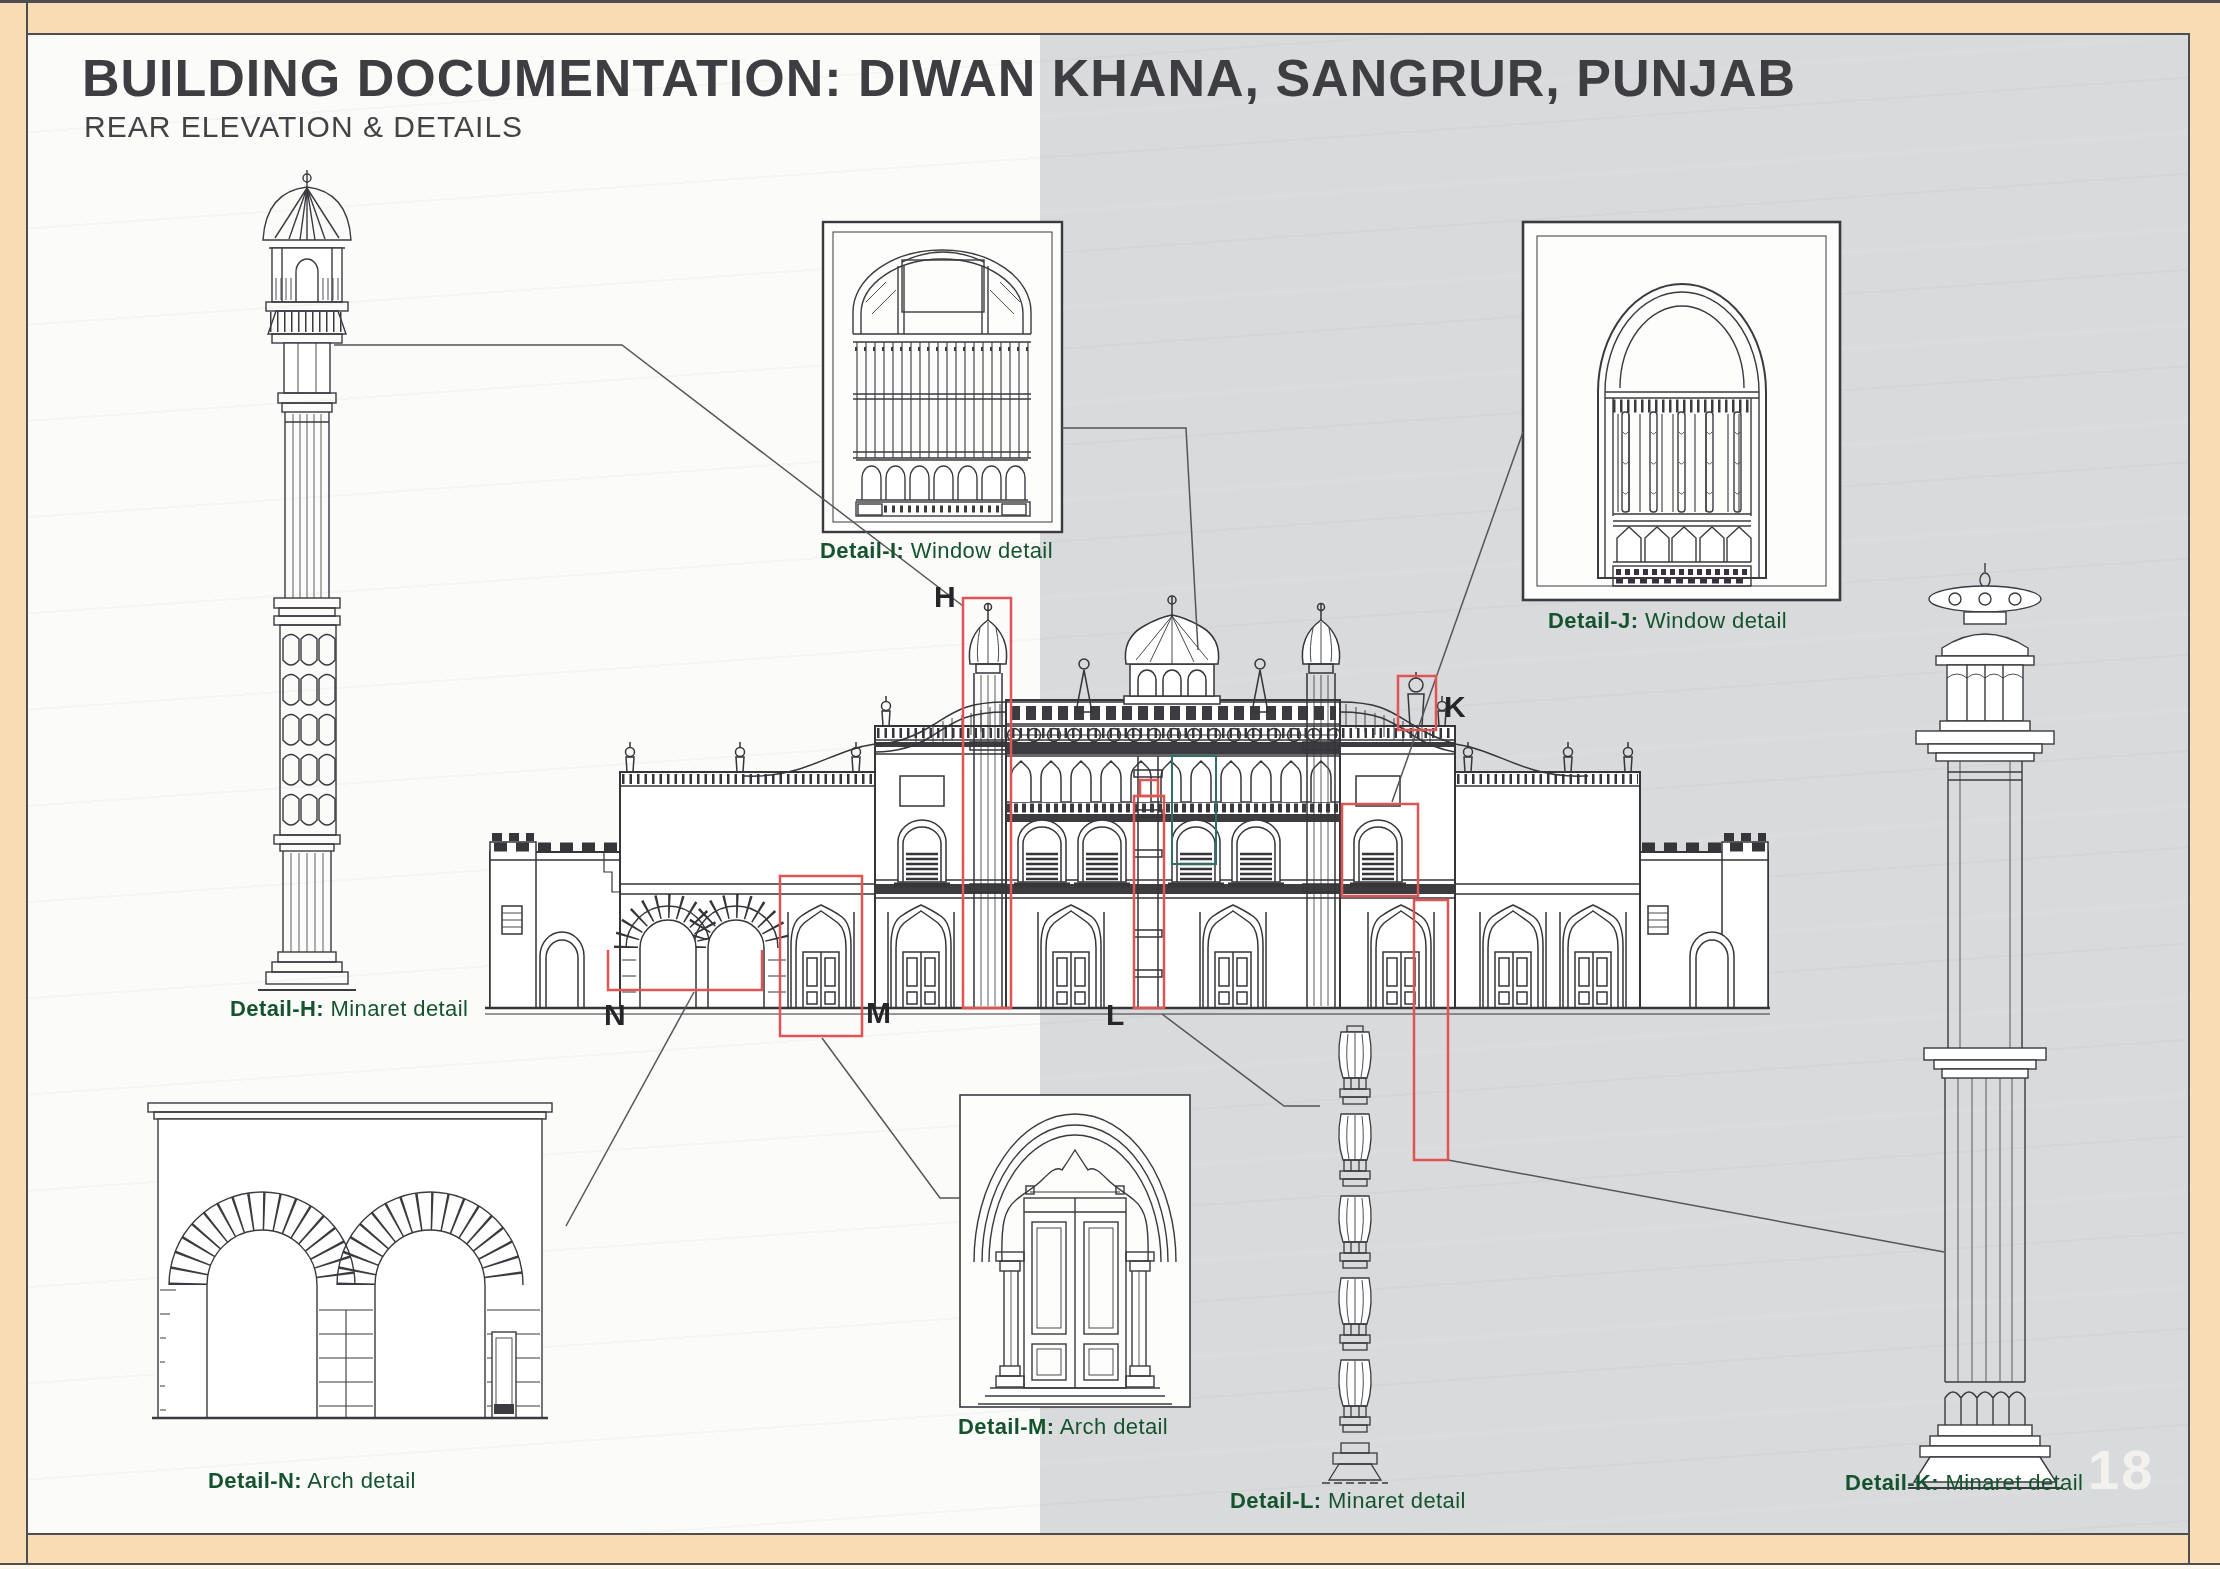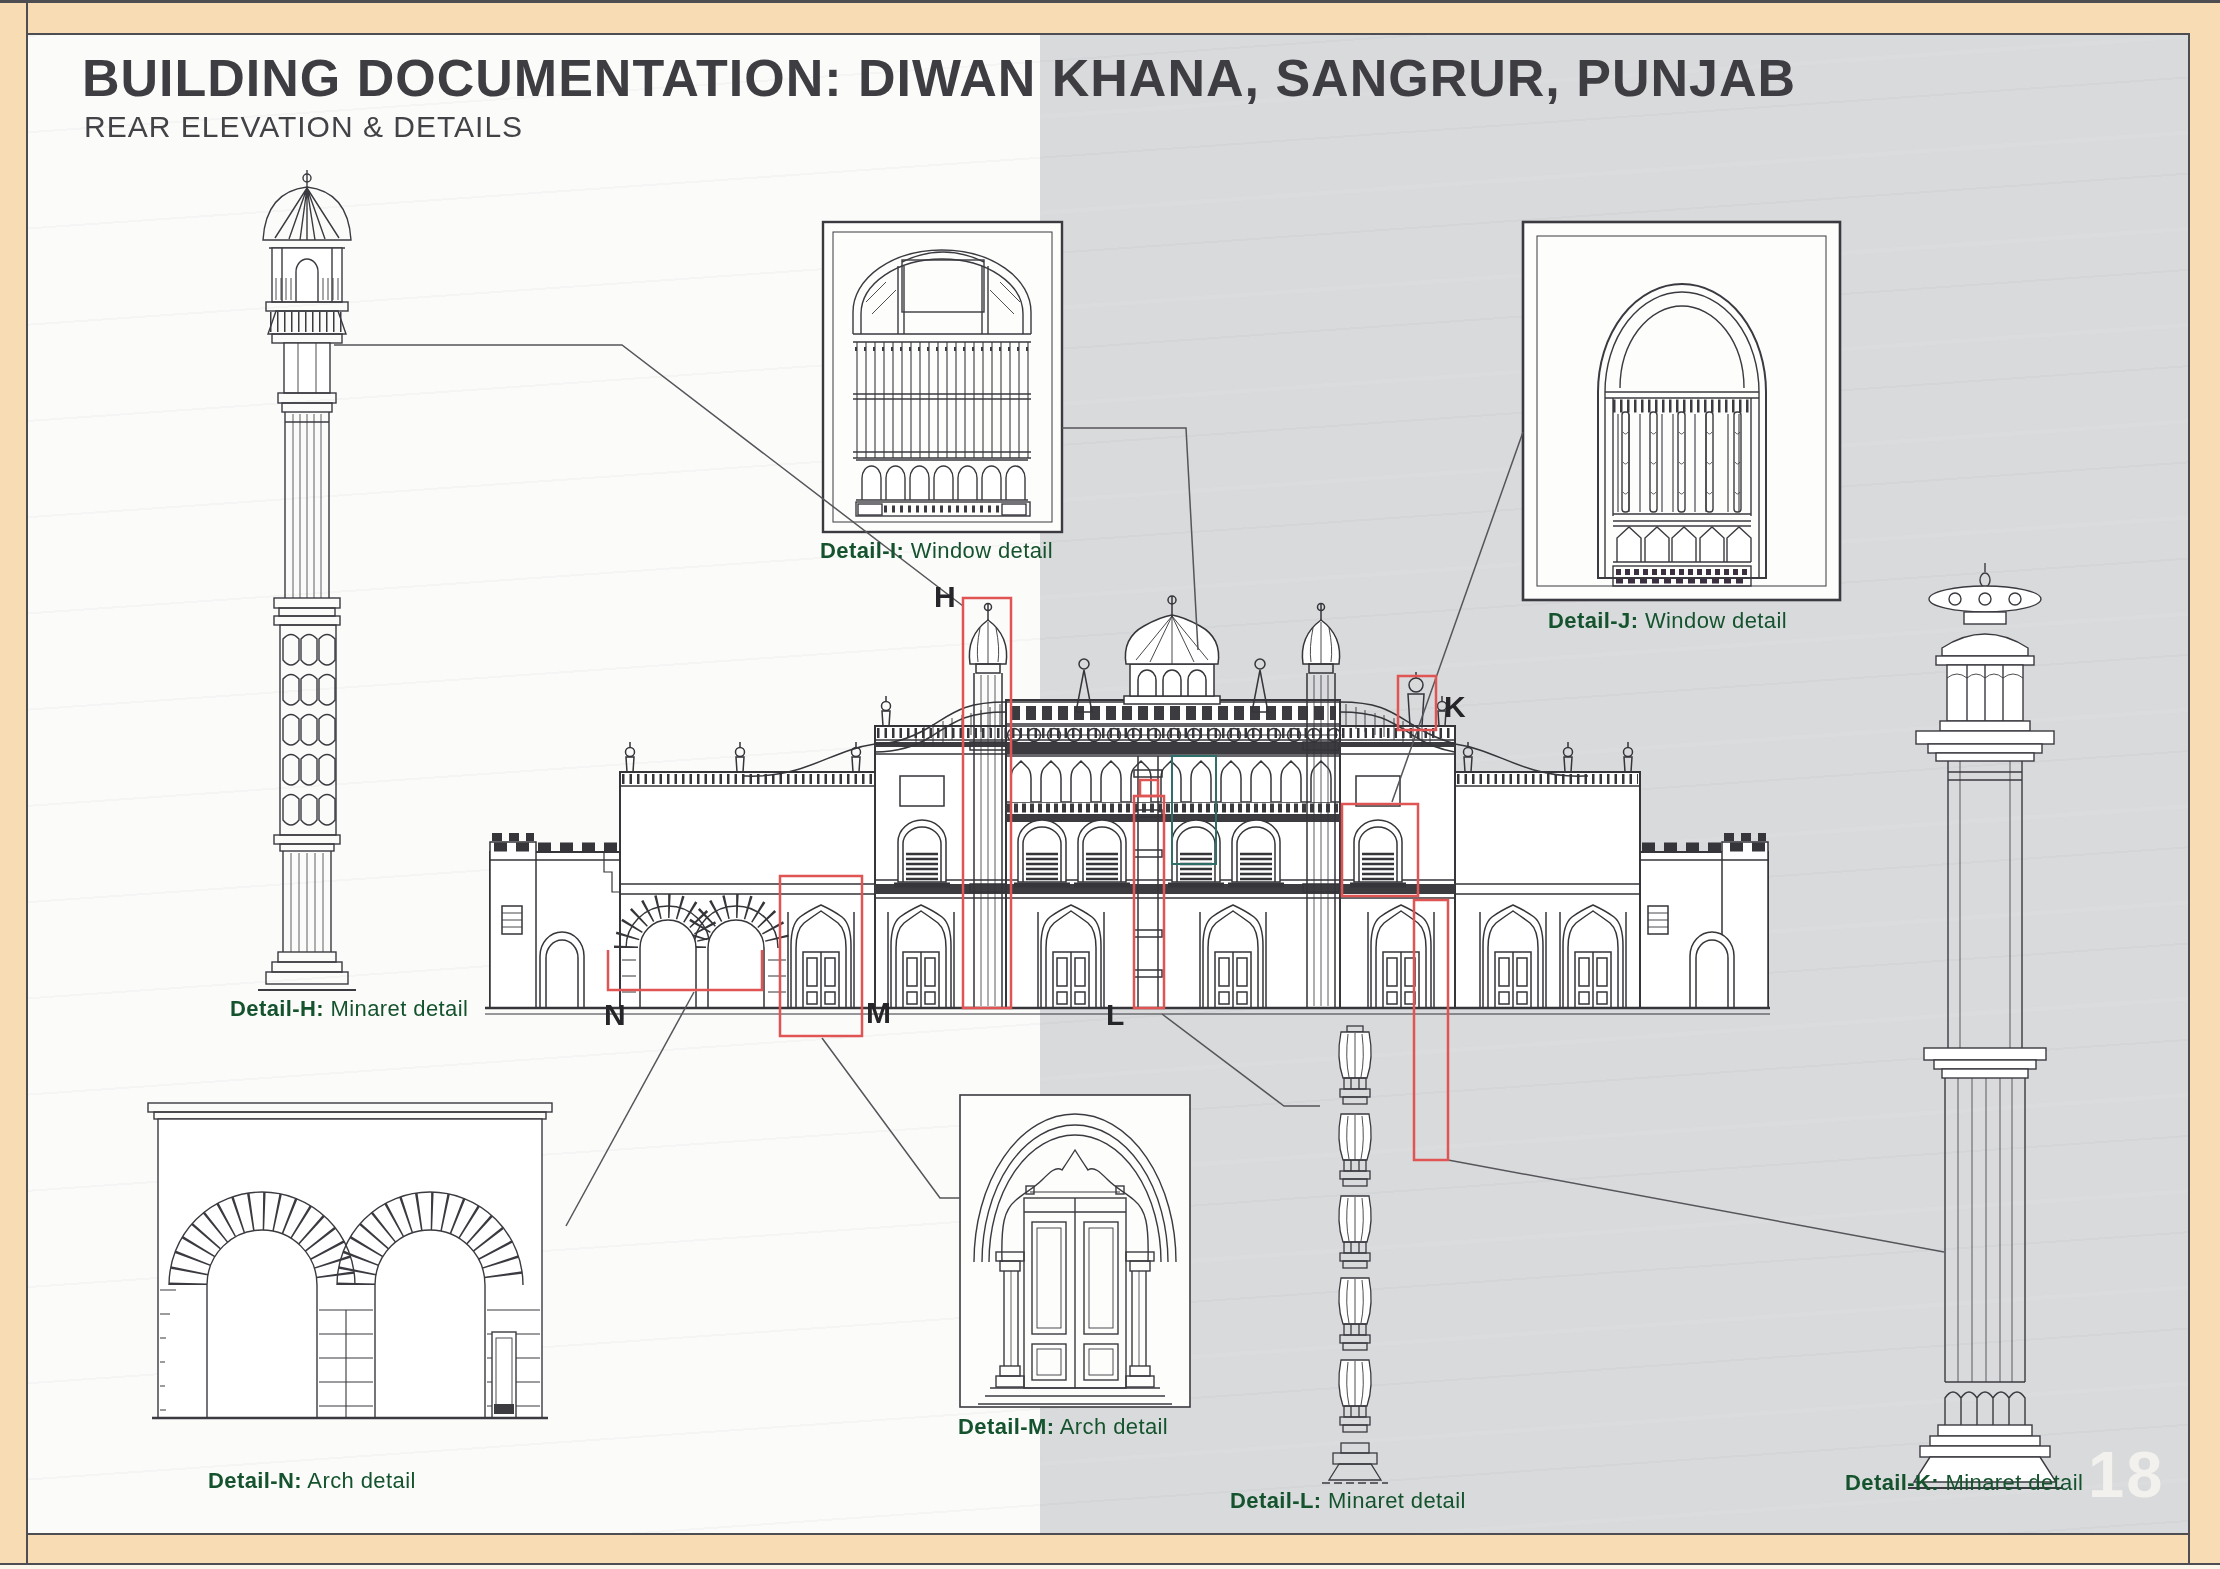--- a/index.html
+++ b/index.html
@@ -13,21 +13,21 @@
   #bg-right{left:1040px;top:35px;width:1148px;height:1498px;background:#d9dadc;}
   #bg-texture{left:28px;top:35px;width:2160px;height:1498px;pointer-events:none;
     background:repeating-linear-gradient(176deg,rgba(110,112,118,0.045) 0 2px,transparent 2px 54px,rgba(255,255,255,0.05) 54px 58px,transparent 58px 96px);}
   #footer-strip{left:0;top:1565px;width:2220px;height:4px;background:#fdf6ea;}
   
   #title{left:82px;top:48px;font-size:52px;font-weight:600;letter-spacing:1px;color:#3e3e42;white-space:nowrap;text-align:center;}
   #subtitle{left:84px;top:110px;font-size:30px;font-weight:500;letter-spacing:1px;color:#434347;white-space:nowrap;text-align:center;}
   .cap{position:absolute;font-size:22px;color:#14532d;white-space:nowrap;letter-spacing:0.4px;}
   .cap .b{font-weight:700;}
   .mark{position:absolute;font-size:30px;font-weight:700;color:#26262a;}
-  #page-number{left:2088px;top:1442px;font-size:65px;font-weight:700;color:#f3f1ed;letter-spacing:2px;line-height:1;}
+  #page-number{left:2088px;top:1442px;font-size:56px;font-weight:700;color:#f3f1ed;letter-spacing:2px;line-height:1;}
   svg{position:absolute;left:0;top:0;}
 </style>
 </head>
 <body>
 
 <div class="abs" id="bg-left"></div>
 <div class="abs" id="bg-right"></div>
 <div class="abs" id="bg-texture"></div>
 
 <svg width="2220" height="1569" viewBox="0 0 2220 1569">

